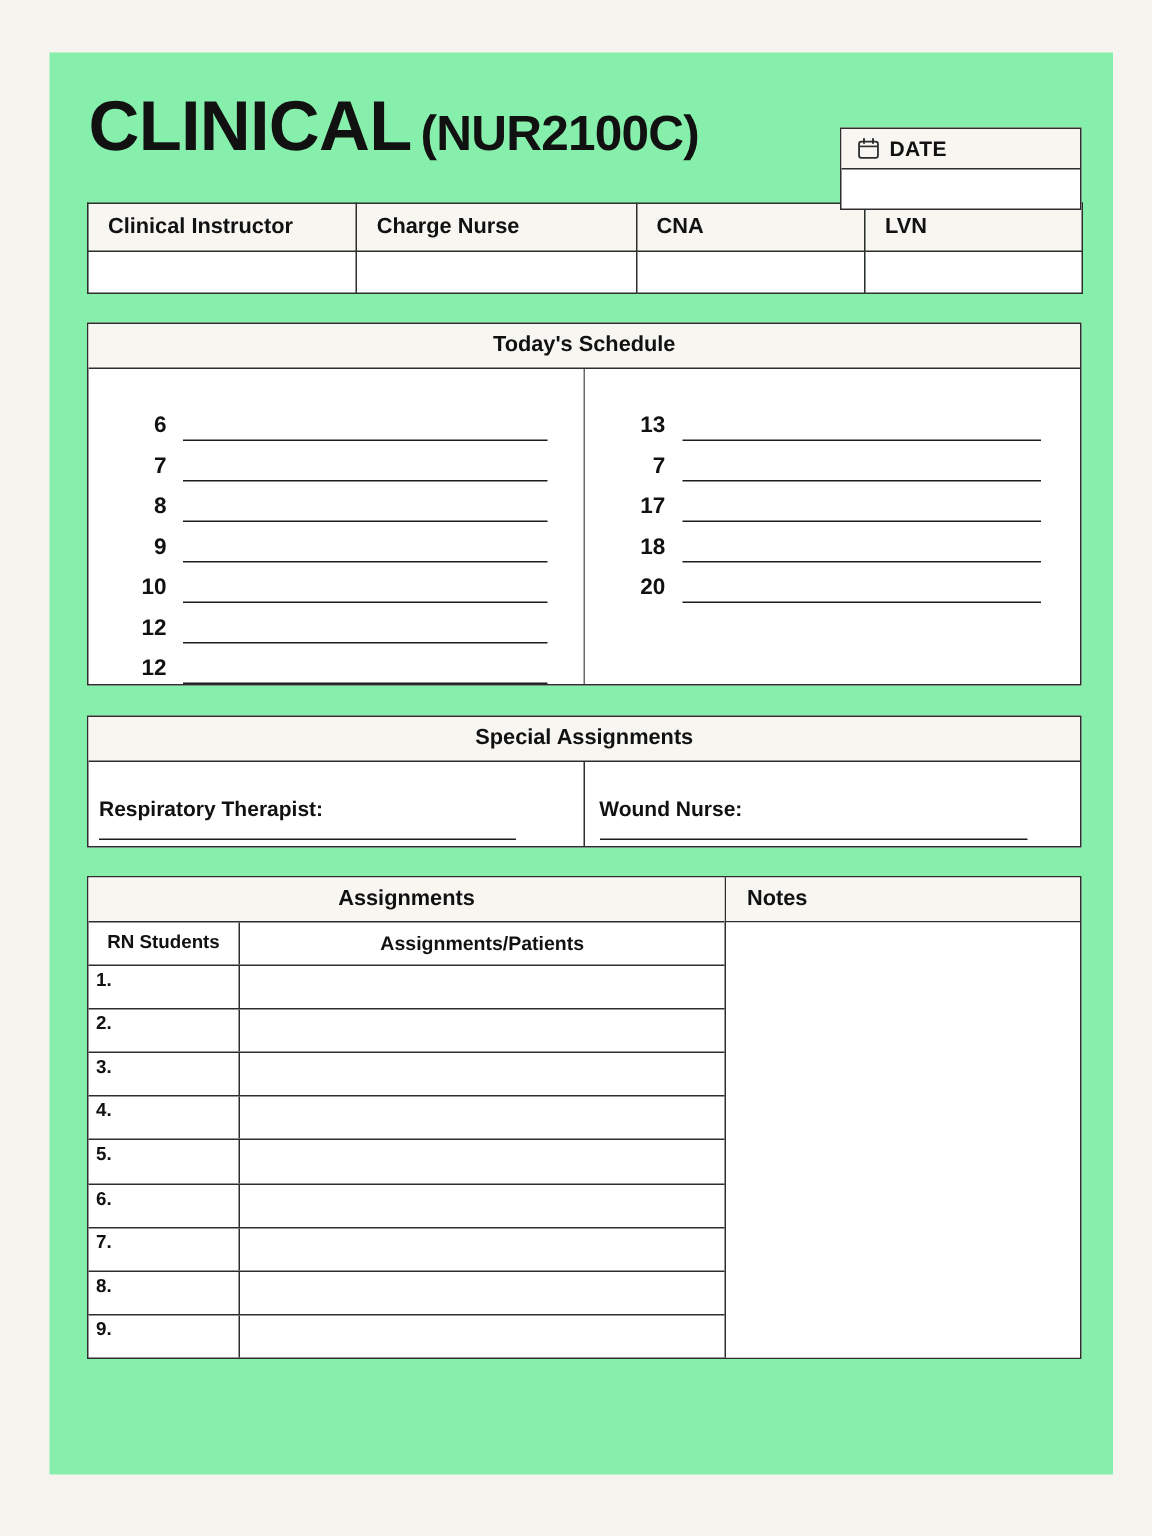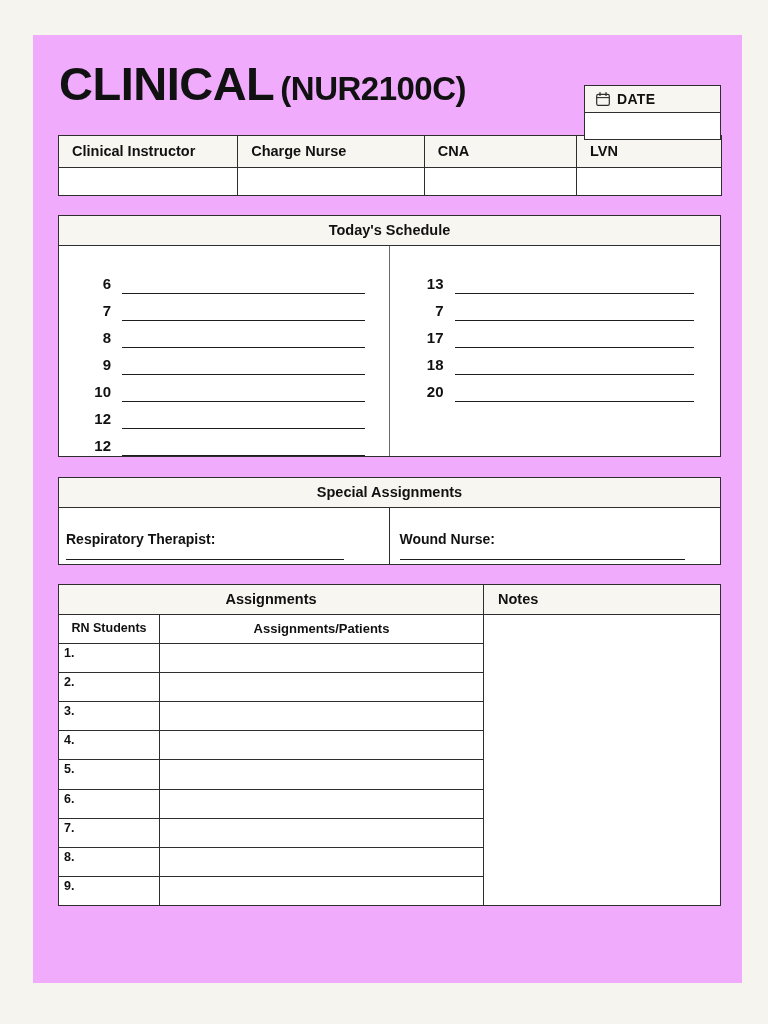--- a/index.html
+++ b/index.html
@@ -15,21 +15,21 @@
     overflow: hidden;
   }
 
   
   #page {
     position: absolute;
     left: 33px;
     top: 35px;
     width: 709px;
     height: 948px;
-    background: #f0abfc;
+    background: #86efac;
     box-sizing: border-box;
   }
 
   #inner {
     position: absolute;
     left: 25px;
     top: 22px;
     width: 663px;
     height: 890px;
   }
@@ -55,21 +55,21 @@
     font-size: 33px;
     font-weight: bold;
     letter-spacing: -0.5px;
     margin-left: 6px;
   }
 
   .date-box {
     position: absolute;
     right: 0px;
     top: 28px;
-    width: 137px;
+    width: 161px;
     border: 1px solid #2e2e2e;
     box-sizing: border-box;
     background: #ffffff;
   }
   .date-head {
     display: flex;
     align-items: center;
     gap: 7px;
     padding: 5px 10px 5px 11px;
     background: #f7f6f1;

